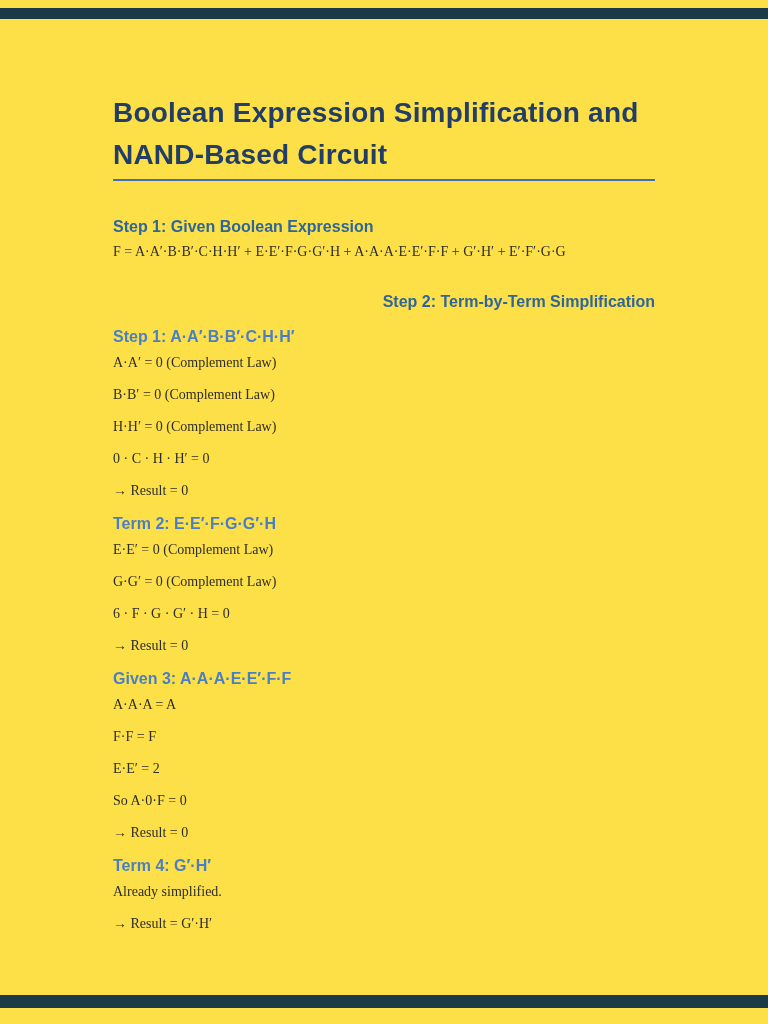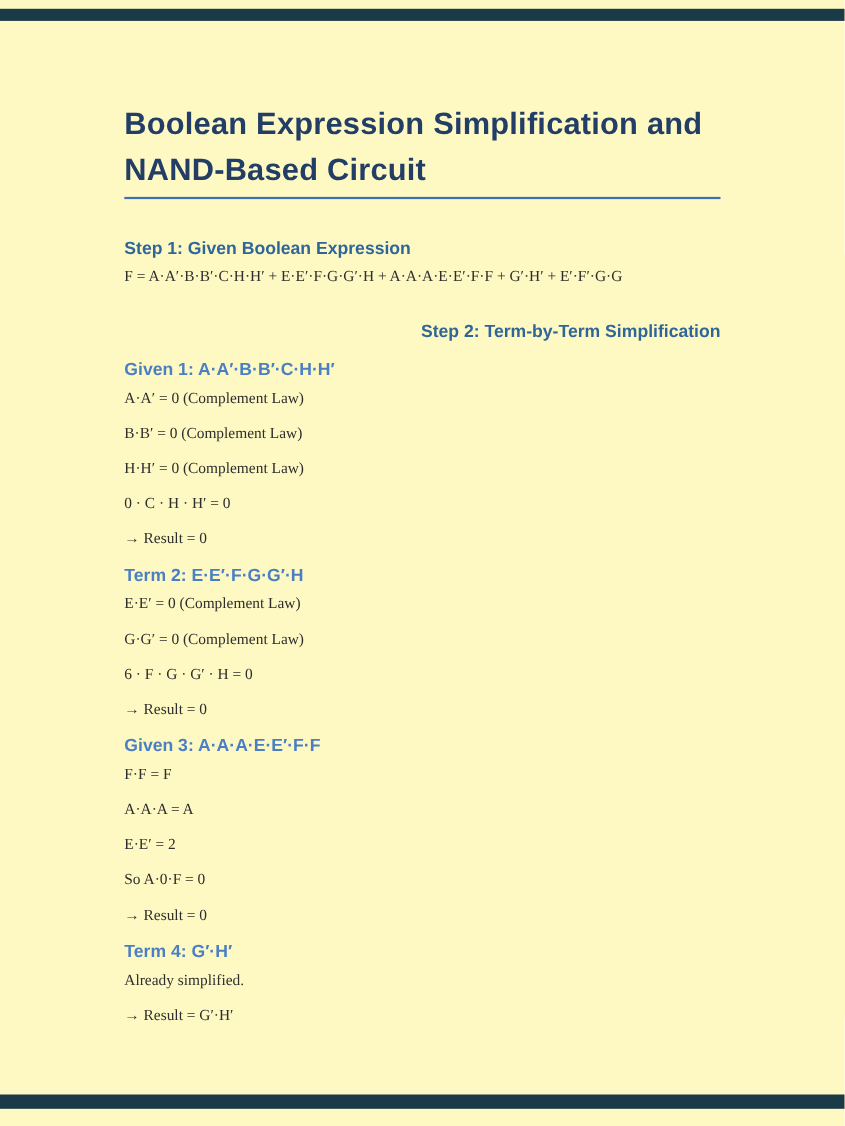--- a/index.html
+++ b/index.html
@@ -4,21 +4,21 @@
 <style>
   html, body {
     margin: 0;
     padding: 0;
     background: #ffffff;
   }
   .canvas {
     position: relative;
     width: 768px;
     height: 1024px;
-    background: #fef9c3;
+    background: #fde047;
     overflow: hidden;
     font-family: "Liberation Sans", sans-serif;
   }
   .viewer-bar {
     position: absolute;
     left: 0;
     width: 768px;
     background: #1b3a47;
   }
   .viewer-bar.top { top: 8px; height: 11px; }
@@ -83,40 +83,40 @@
 
     <h1 class="doc-title">Boolean Expression Simplification and NAND-Based Circuit</h1>
     <div class="title-rule"></div>
 
     <h2 class="step-heading step1">Step 1: Given Boolean Expression</h2>
     <p class="body-line expression">F = A·A′·B·B′·C·H·H′ + E·E′·F·G·G′·H + A·A·A·E·E′·F·F + G′·H′ + E′·F′·G·G</p>
 
     <h2 class="step-heading step2">Step 2: Term-by-Term Simplification</h2>
 
     <section class="term">
-      <h3 class="term-heading">Given 1: A·A′·B·B′·C·H·H′</h3>
+      <h3 class="term-heading">Step 1: A·A′·B·B′·C·H·H′</h3>
       <p class="body-line">A·A′ = 0 (Complement Law)</p>
       <p class="body-line">B·B′ = 0 (Complement Law)</p>
       <p class="body-line">H·H′ = 0 (Complement Law)</p>
       <p class="body-line">0 · C · H · H′ = 0</p>
       <p class="body-line">→ Result = 0</p>
     </section>
 
     <section class="term">
       <h3 class="term-heading">Term 2: E·E′·F·G·G′·H</h3>
       <p class="body-line">E·E′ = 0 (Complement Law)</p>
       <p class="body-line">G·G′ = 0 (Complement Law)</p>
       <p class="body-line">6 · F · G · G′ · H = 0</p>
       <p class="body-line">→ Result = 0</p>
     </section>
 
     <section class="term">
       <h3 class="term-heading">Given 3: A·A·A·E·E′·F·F</h3>
+      <p class="body-line">A·A·A = A</p>
       <p class="body-line">F·F = F</p>
-      <p class="body-line">A·A·A = A</p>
       <p class="body-line">E·E′ = 2</p>
       <p class="body-line">So A·0·F = 0</p>
       <p class="body-line">→ Result = 0</p>
     </section>
 
     <section class="term">
       <h3 class="term-heading">Term 4: G′·H′</h3>
       <p class="body-line">Already simplified.</p>
       <p class="body-line">→ Result = G′·H′</p>
     </section>

